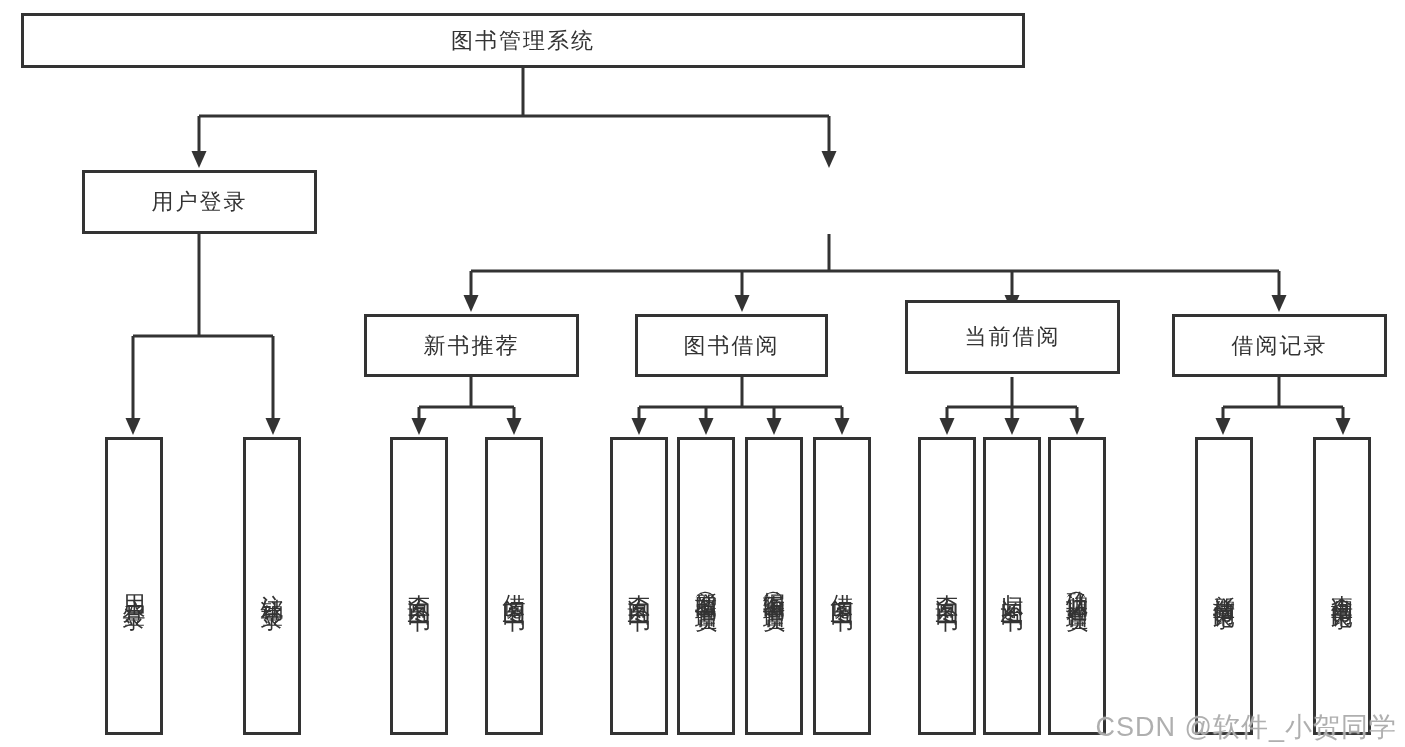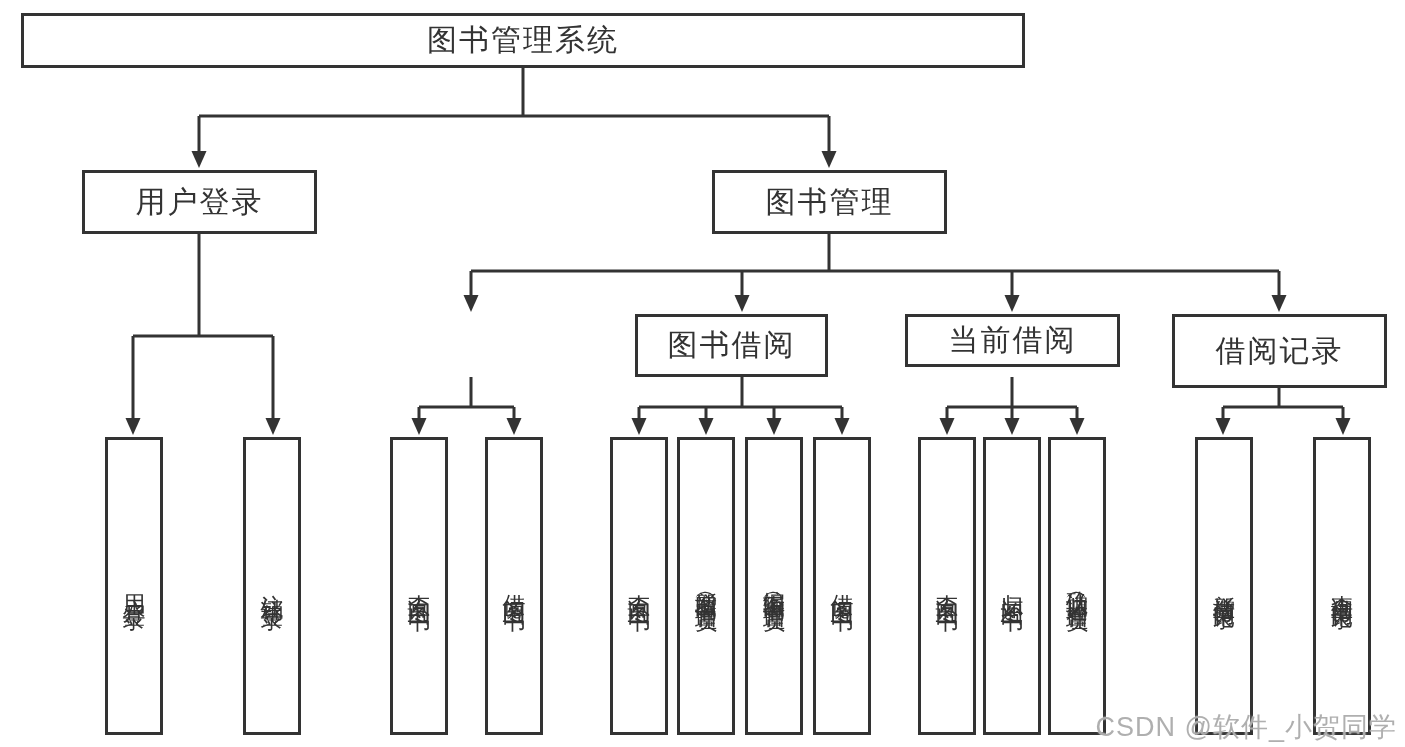--- a/index.html
+++ b/index.html
@@ -17,21 +17,21 @@
     box-sizing:border-box;
     border:3px solid #333333;
     background:#ffffff;
     display:flex;
     align-items:center;
     justify-content:center;
     z-index:2;
     color:#333333;
   }
   .hnode{
-    font-size:30px;
+    font-size:22px;
     letter-spacing:2px;
     white-space:nowrap;
   }
   .leaf{
     writing-mode:vertical-rl;
     text-orientation:mixed;
     font-size:23px;
     letter-spacing:5px;
     line-height:1;
     padding:4px 0;
@@ -96,25 +96,25 @@
       <polygon points="1004.5,418 1019.5,418 1012,435"></polygon>
       <polygon points="1069.5,418 1084.5,418 1077,435"></polygon>
       <polygon points="1215.5,418 1230.5,418 1223,435"></polygon>
       <polygon points="1335.5,418 1350.5,418 1343,435"></polygon>
     </g>
   </svg>
 
   <div class="node hnode" style="left:21px;top:13px;width:1004px;height:55px">图书管理系统</div>
 
   <div class="node hnode" style="left:82px;top:170px;width:235px;height:64px">用户登录</div>
-  <div class="node hnode" style="left:712px;top:170px;width:235px;height:64px">图书管理</div>
 
+  <div class="node hnode" style="left:364px;top:314px;width:215px;height:63px">新书推荐</div>
   <div class="node hnode" style="left:635px;top:314px;width:193px;height:63px">图书借阅</div>
-  <div class="node hnode" style="left:905px;top:314px;width:215px;height:53px">当前借阅</div>
-  <div class="node hnode" style="left:1172px;top:314px;width:215px;height:74px">借阅记录</div>
+  <div class="node hnode" style="left:905px;top:300px;width:215px;height:74px">当前借阅</div>
+  <div class="node hnode" style="left:1172px;top:314px;width:215px;height:63px">借阅记录</div>
 
   <div class="node leaf" style="left:105px;top:437px;width:58px;height:298px">用户登录</div>
   <div class="node leaf" style="left:243px;top:437px;width:58px;height:298px">注销登录</div>
 
   <div class="node leaf" style="left:390px;top:437px;width:58px;height:298px">查询图书</div>
   <div class="node leaf" style="left:485px;top:437px;width:58px;height:298px">借阅图书</div>
 
   <div class="node leaf" style="left:610px;top:437px;width:58px;height:298px">查询图书</div>
   <div class="node leaf long" style="left:677px;top:437px;width:58px;height:298px">新增图书（管理员）</div>
   <div class="node leaf long" style="left:745px;top:437px;width:58px;height:298px">编辑图书（管理员）</div>

